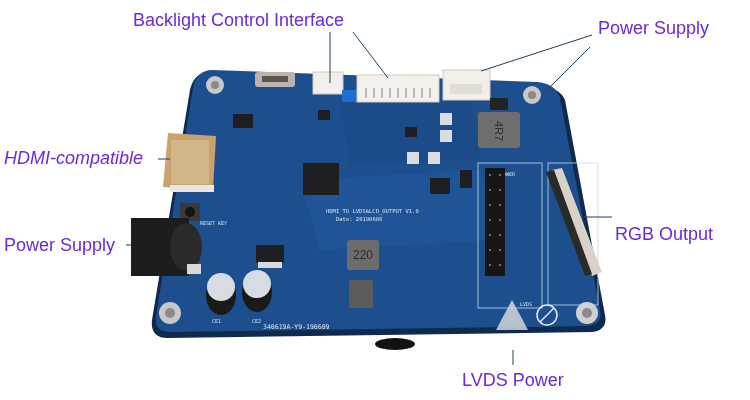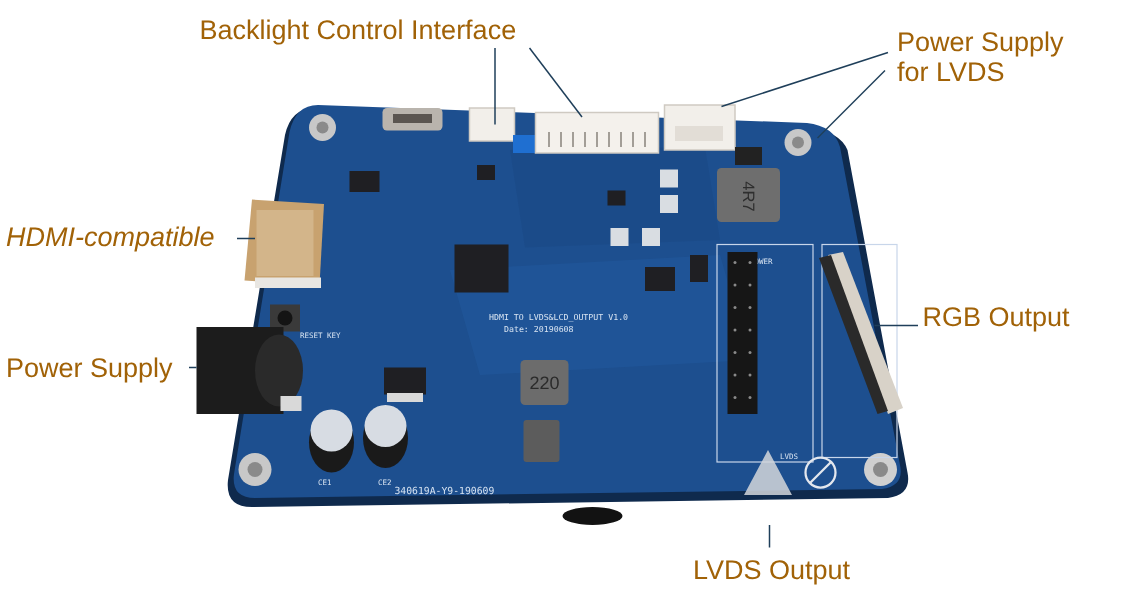--- a/index.html
+++ b/index.html
@@ -1,17 +1,17 @@
 <!DOCTYPE html>
 <html><head>
 <meta charset="utf-8">
 <style>
   html, body { margin:0; padding:0; background:#ffffff; }
   body { width:750px; height:400px; position:relative; overflow:hidden; font-family:"Liberation Sans", sans-serif; }
-  .label { position:absolute; color:#a16207; font-size:18px; line-height:20px; white-space:nowrap; }
+  .label { position:absolute; color:#6d28d9; font-size:18px; line-height:20px; white-space:nowrap; }
   svg.canvas { position:absolute; left:0; top:0; }
   .pcbtext { font-family:"DejaVu Sans Mono", monospace; fill:#d8e4f2; }
 </style>
 </head>
 <body>
 
 <svg class="canvas" width="750" height="400" viewBox="0 0 750 400">
 
   <path d="M 210 72 L 540 85 Q 560 88 565 100 L 605 315 Q 608 330 592 332 L 168 338 Q 150 338 152 320 L 190 90 Q 194 72 210 72 Z" fill="#0f2a4d"></path>
 
@@ -153,18 +153,17 @@
     <line x1="158" y1="159" x2="170" y2="159"></line>
     <line x1="126" y1="245" x2="131" y2="245"></line>
     <line x1="583" y1="217" x2="612" y2="217"></line>
     <line x1="513" y1="350" x2="513" y2="365"></line>
   </g>
 </svg>
 
 <div class="label" style="left:133px; top:10px;">Backlight Control Interface</div>
 <div class="label" style="left:598px; top:18px; line-height:20px;">
   <div>Power Supply</div>
-  <div>for LVDS</div>
 </div>
 <div class="label" style="left:4px; top:148px;font-style:italic;">HDMI-compatible</div>
 <div class="label" style="left:4px; top:235px;">Power Supply</div>
-<div class="label" style="left:615px; top:201px;">RGB Output</div>
-<div class="label" style="left:462px; top:370px;">LVDS Output</div>
+<div class="label" style="left:615px; top:224px;">RGB Output</div>
+<div class="label" style="left:462px; top:370px;">LVDS Power</div>
 
 </body></html>

